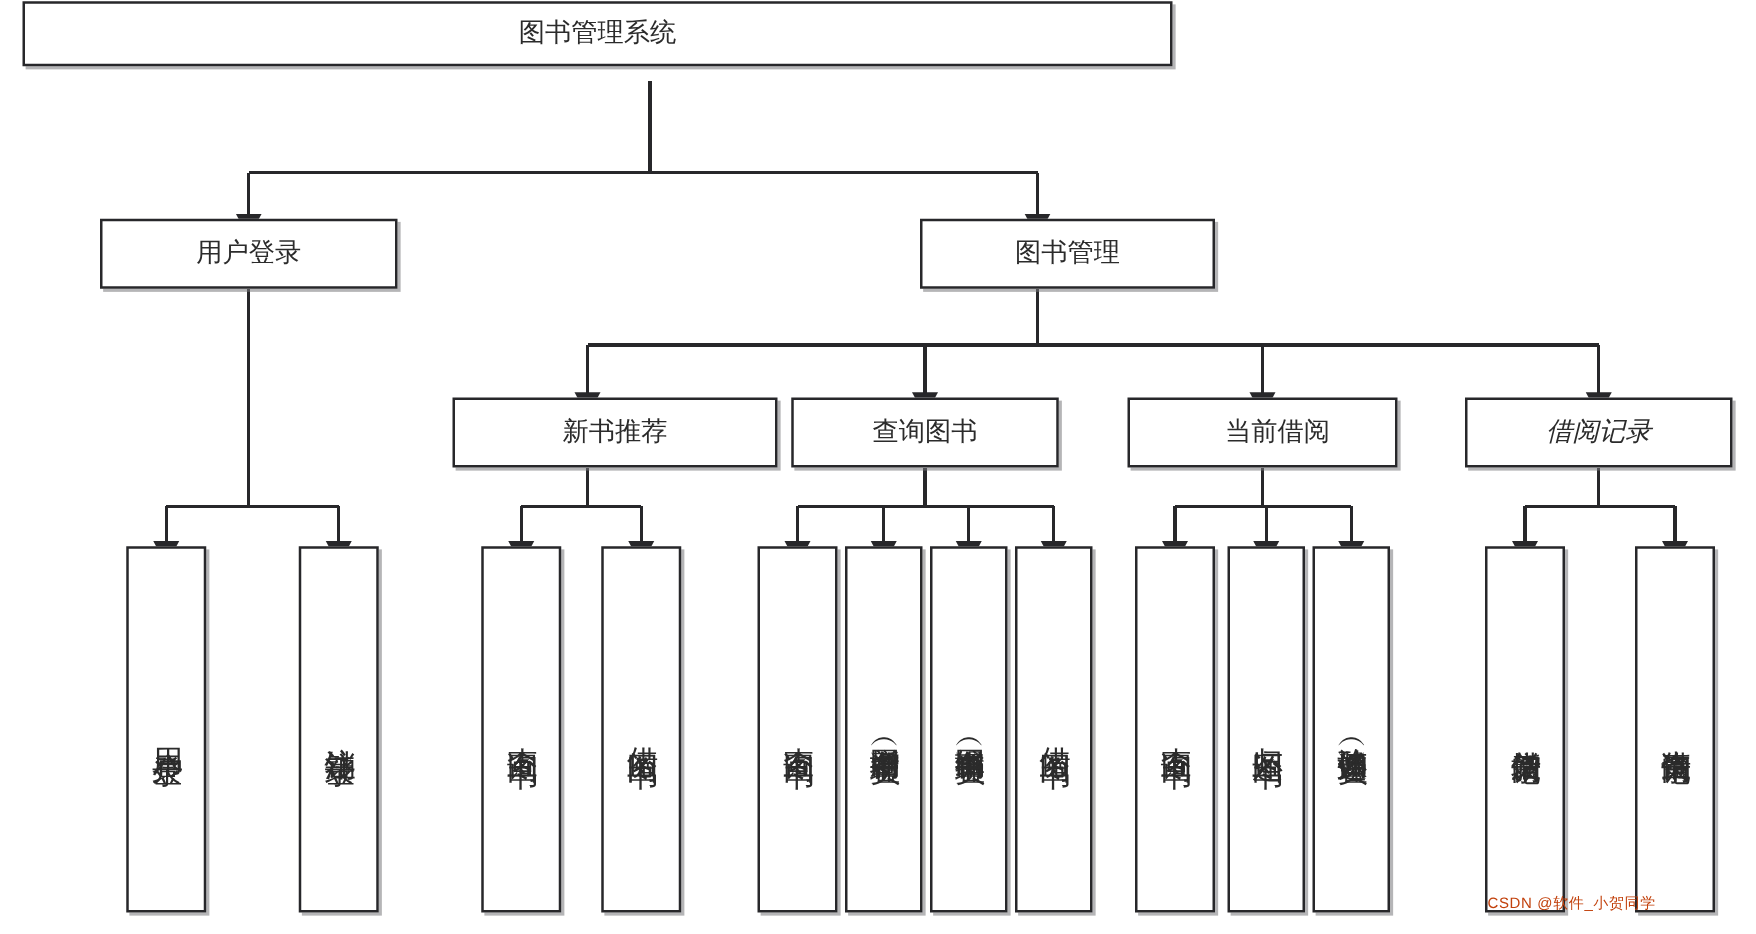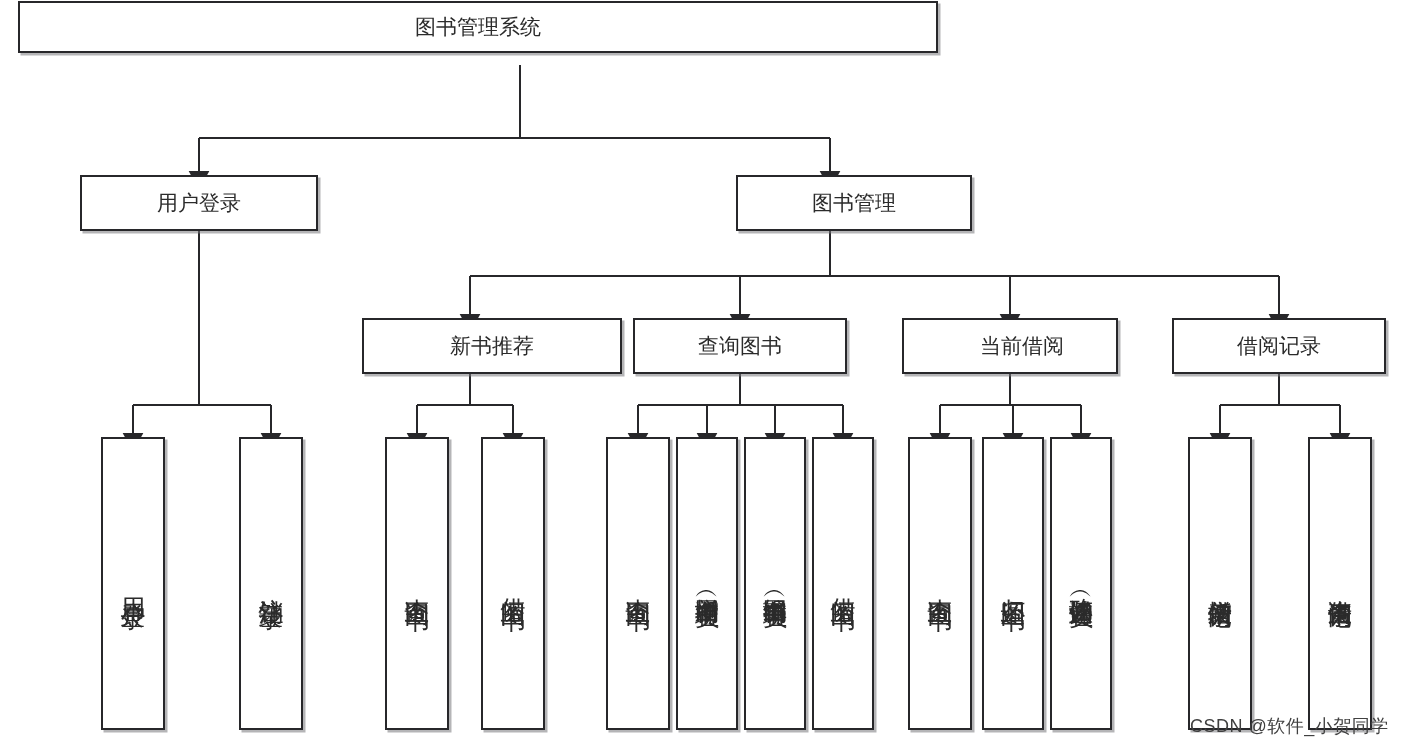--- a/index.html
+++ b/index.html
@@ -56,22 +56,22 @@
     font-size: 25px;
     letter-spacing: 3px;
     line-height: 1;
   }
   .node.vertical.tight .node-label {
     font-size: 24px;
     letter-spacing: 1px;
   }
   #watermark {
     position: absolute;
-    color: #404040;
-    font-size: 18px;
+    color: #c2410c;
+    font-size: 12px;
     white-space: nowrap;
     letter-spacing: 0.5px;
     pointer-events: none;
   }
 </style>
 </head>
 <body>
 
 <div id="diagram-root">
   <svg class="edges" id="edge-layer" viewBox="0 0 1405 747" xmlns="http://www.w3.org/2000/svg">
@@ -129,21 +129,21 @@
       </div>
       <div class="node horizontal" id="node-newbook" style="left: 362px; top: 318px; width: 260px; height: 56px;">
         <span class="node-label">新书推荐</span>
       </div>
       <div class="node horizontal" id="node-borrow" style="left: 633px; top: 318px; width: 214px; height: 56px;">
         <span class="node-label">查询图书</span>
       </div>
       <div class="node horizontal" id="node-current" style="left: 902px; top: 318px; width: 216px; height: 56px; padding-left: 24px;">
         <span class="node-label">当前借阅</span>
       </div>
-      <div class="node horizontal" id="node-records" style="left: 1172px; top: 318px; width: 214px; height: 56px;">
+      <div class="node horizontal" id="node-records" style="left: 1172px; top: 318px; width: 214px; height: 56px; font-style: italic;">
         <span class="node-label">借阅记录</span>
       </div>
       <div class="node vertical" id="node-leaf-login-1" style="left: 101px; top: 437px; width: 64px; height: 293px;">
         <span class="node-label">用户登录</span>
       </div>
       <div class="node vertical" id="node-leaf-login-2" style="left: 239px; top: 437px; width: 64px; height: 293px;">
         <span class="node-label">注销登录</span>
       </div>
       <div class="node vertical" id="node-leaf-new-1" style="left: 385px; top: 437px; width: 64px; height: 293px;">
         <span class="node-label">查询图书</span>

